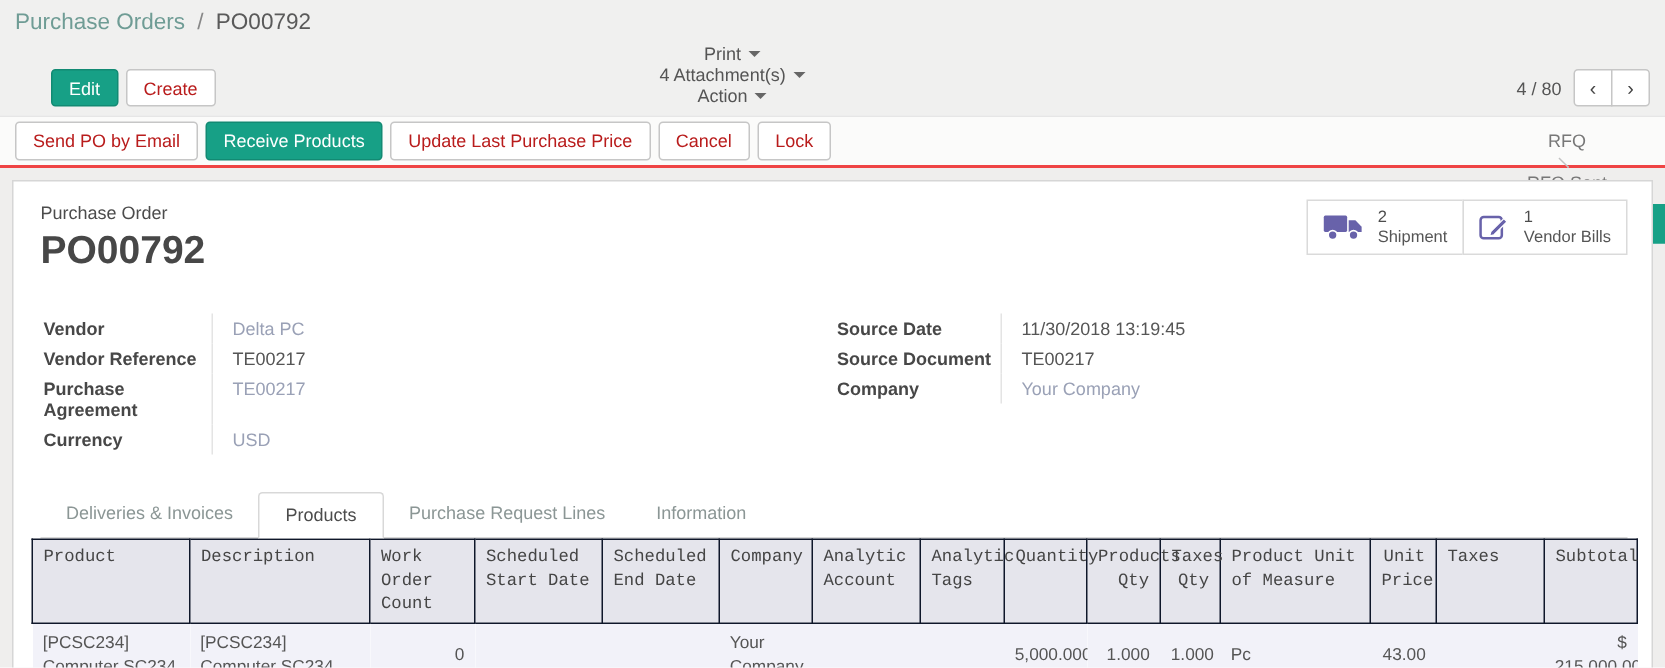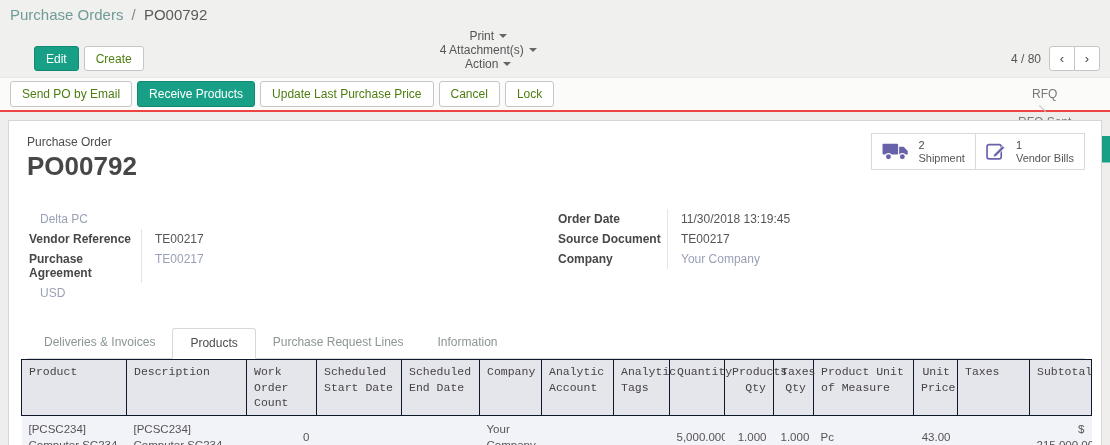--- a/index.html
+++ b/index.html
@@ -13,21 +13,21 @@
   
   .control-panel { background:#f0f0ef; padding:6px 10px 0 10px; }
   .breadcrumb { font-size:15px; margin-bottom:6px; }
   .breadcrumb .link { color:#6f9c95; cursor:pointer; }
   .breadcrumb .sep { color:#888; margin:0 4px; }
   .breadcrumb .current { color:#5a5a5a; }
   .cp-row2 { display:flex; align-items:flex-end; padding-bottom:6px;padding-left:24px; }
   .btn {
     display:inline-flex; align-items:center; justify-content:center;
     height:25px; padding:0 11px; border:1px solid #c6c6c6; background:#fff;
-    border-radius:3px; font-size:12px; color:#4d7c0f; cursor:pointer; white-space:nowrap;
+    border-radius:3px; font-size:12px; color:#b91c1c; cursor:pointer; white-space:nowrap;
   }
   .btn + .btn { margin-left:5px; }
   .btn-primary { background:#17a086; border-color:#128a73; color:#fff; }
   .cp-dropdowns { display:flex; align-items:center; margin-left:285px;flex-direction:column; }
   .dropdown { display:flex; align-items:center; gap:5px; color:#555; padding:0 11px; cursor:pointer; }
   .caret { width:0; height:0; border-left:4px solid transparent; border-right:4px solid transparent; border-top:4px solid #666; }
   .pager { margin-left:auto; display:flex; align-items:center; }
   .pager-value { color:#555; margin-right:8px; }
   .pager-btn { width:26px; height:25px; background:#fff; border:1px solid #c6c6c6; cursor:pointer;
                display:flex; align-items:center; justify-content:center; font-size:13px; color:#444; }
@@ -159,37 +159,39 @@
         </span>
       </div>
     </div>
 
     <div class="title-label">Purchase Order</div>
     <div class="po-title">PO00792</div>
 
     <div class="field-group">
       <div class="field-col left">
         <div class="field-row">
+          <span class="field-label">Vendor</span>
           <span class="field-value muted">Delta PC</span>
         </div>
         <div class="field-row">
           <span class="field-label">Vendor Reference</span>
           <span class="field-value">TE00217</span>
         </div>
         <div class="field-row">
           <span class="field-label">Purchase Agreement</span>
           <span class="field-value muted">TE00217</span>
         </div>
         <div class="field-row">
+          <span class="field-label">Currency</span>
           <span class="field-value muted">USD</span>
         </div>
       </div>
       <div class="field-col right">
         <div class="field-row">
-          <span class="field-label">Order Date</span>
+          <span class="field-label">Source Date</span>
           <span class="field-value">11/30/2018 13:19:45</span>
         </div>
         <div class="field-row">
           <span class="field-label">Source Document</span>
           <span class="field-value">TE00217</span>
         </div>
         <div class="field-row">
           <span class="field-label">Company</span>
           <span class="field-value muted">Your Company</span>
         </div>

